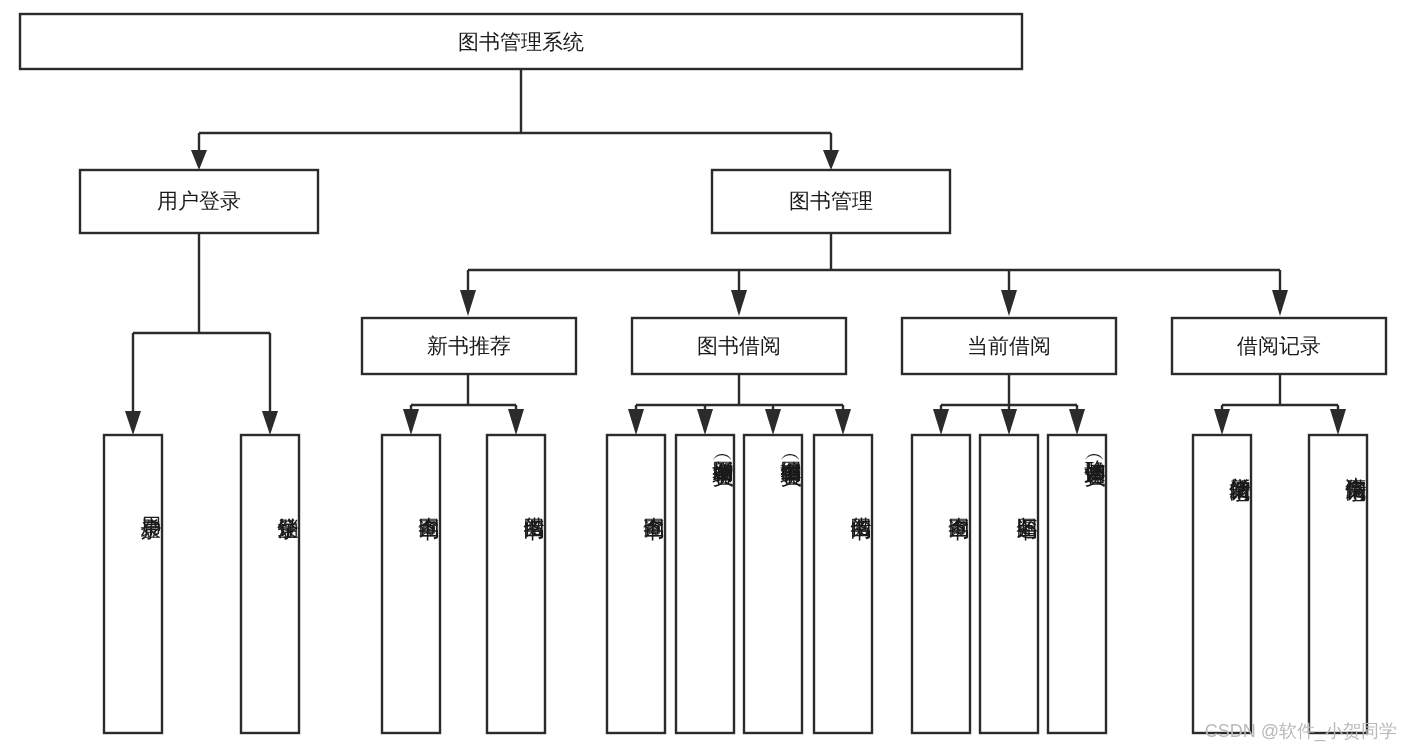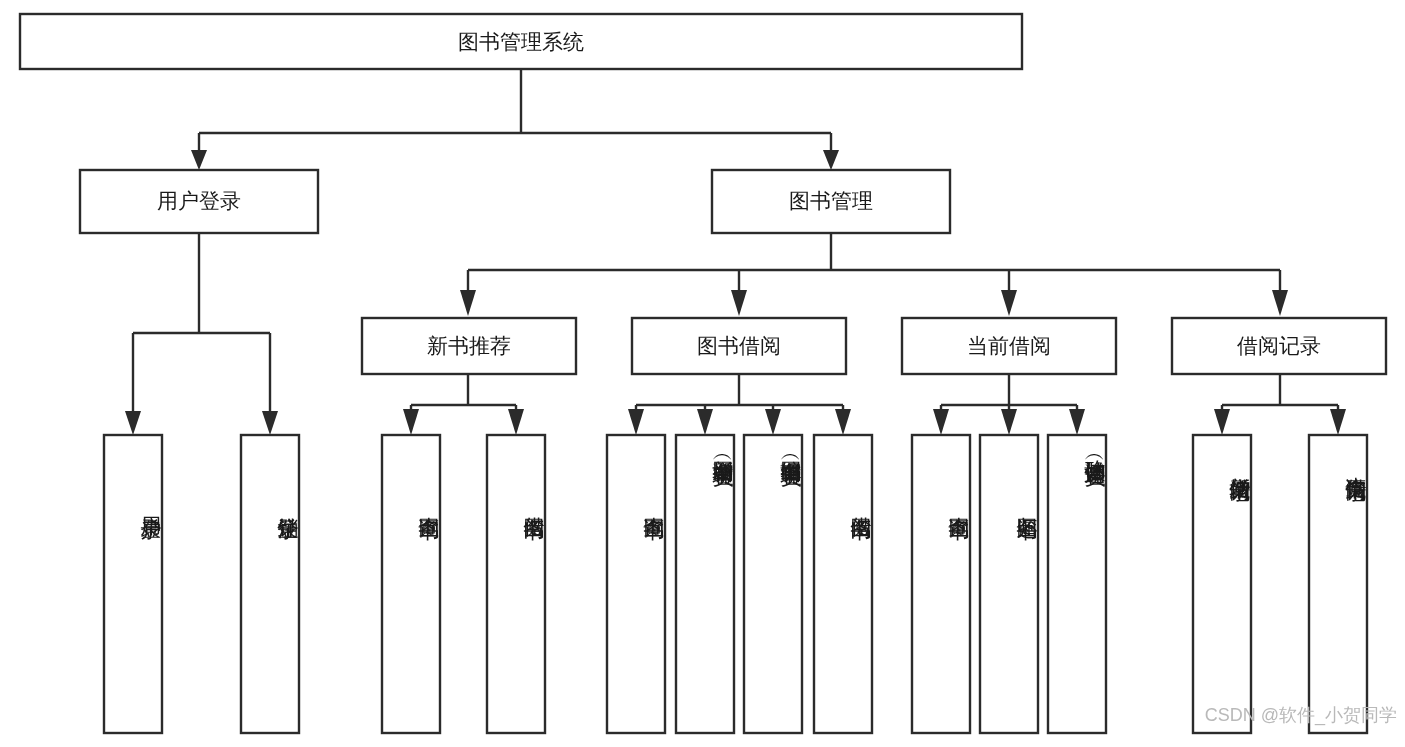--- a/index.html
+++ b/index.html
@@ -57,21 +57,21 @@
     line-height: 1.06;
     color: #1a1a1a;
     letter-spacing: 1px;
     white-space: nowrap;
     text-align: center;
     pointer-events: none;
   }
   .watermark {
     position: absolute;
     right: 8px;
-    bottom: 20px;
+    bottom: 4px;
     font-family: "Liberation Sans", "DejaVu Sans", sans-serif;
     font-size: 18px;
     color: #b9b9b9;
     white-space: nowrap;
   }
 </style>
 </head>
 <body>
 
 <div id="diagram-root">

